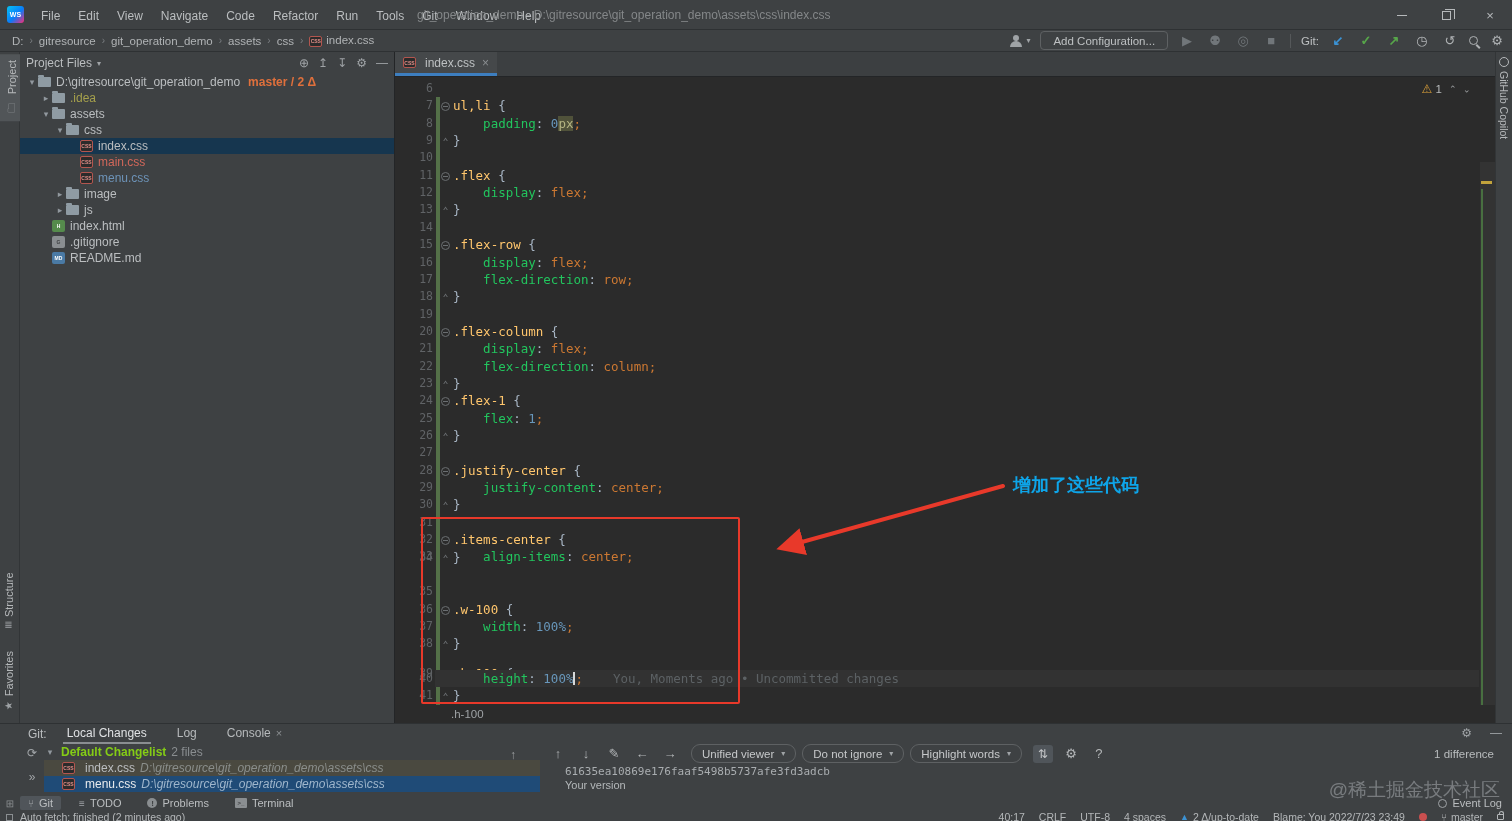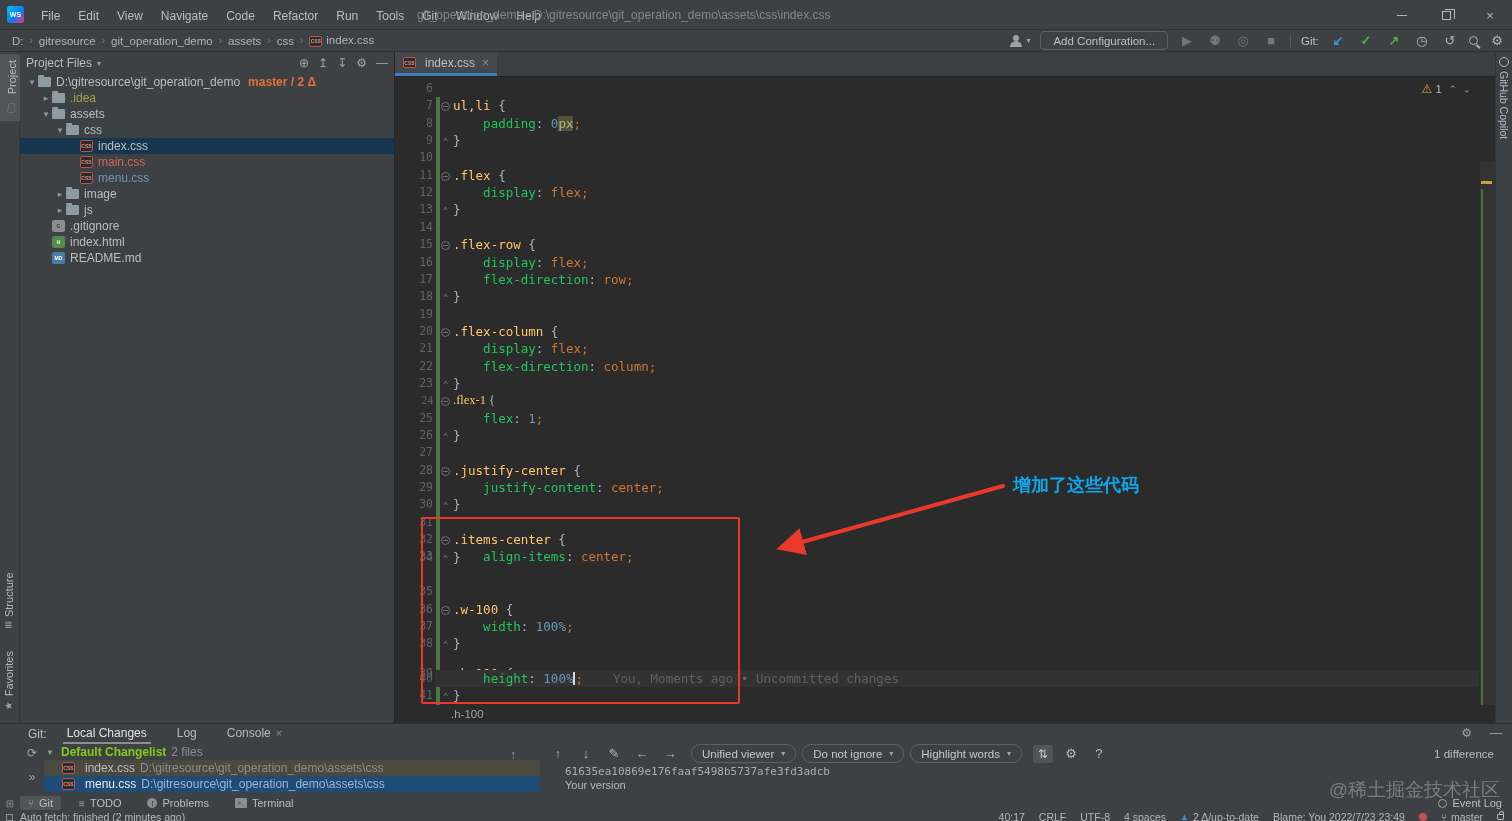--- a/index.html
+++ b/index.html
@@ -125,21 +125,21 @@
   #gp-hdr-icons { position:absolute; right:10px; top:2px; display:flex; gap:18px; color:#9fa3a6; font-size:12px; }
   #gp-rail { position:absolute; left:20px; top:22px; width:24px; display:flex; flex-direction:column; gap:10px;
     align-items:center; color:#9fa3a6; font-size:12px; }
   #changes { position:absolute; left:44px; top:20px; width:496px; }
   #cl-head { height:16px; display:flex; align-items:center; font-size:12px; gap:5px; }
   #cl-name { font-weight:bold; color:#84cc16; }
   #cl-count { color:#8a8e91; }
   .cl-row { height:16px; display:flex; align-items:center; font-size:12px; padding-left:18px; gap:5px; white-space:nowrap; }
   .cl-row.inactive { background:#4a4940; }
   .cl-row.selected { background:#1f4b77; }
-  .cl-row .cl-path { color:#8a8e8b; }
+  .cl-row .cl-path { color:#8a8e8b;font-style:italic; }
   .cl-row.selected .cl-name { color:#e8eaec; }
   .cl-row.selected .cl-path { color:#9fb6cc; }
   #cl-scrolltop { position:absolute; left:510px; top:24px; color:#9da0a2; font-size:12px; }
   #diffbar { position:absolute; left:548px; top:20px; display:flex; align-items:center; gap:8px; }
   .dicon { color:#b3b6b8; font-size:13px; width:20px; text-align:center; }
   .pill { border:1px solid #5e6163; border-radius:9px; height:19px; padding:0 10px; display:flex; align-items:center;
     gap:7px; font-size:11.5px; color:#c6c8ca; margin:0 3px; }
   .pill .dd-arrow { font-size:8px; }
   .sq-on { background:#50555a; border-radius:3px; width:20px; height:18px; display:flex; align-items:center;
     justify-content:center; color:#c6c8ca; font-size:12px; }
@@ -307,27 +307,27 @@
           <span class="ic-folder"></span>
           <span class="tlabel">image</span>
         </div>
         <div class="trow" style="padding-left: 34px;">
           <span class="tchev">▸</span>
           <span class="ic-folder"></span>
           <span class="tlabel">js</span>
         </div>
         <div class="trow" style="padding-left: 20px;">
           <span class="tchev"></span>
+          <span class="fchip html">H</span>
+          <span class="tlabel">index.html</span>
+        </div>
+        <div class="trow" style="padding-left: 20px;">
+          <span class="tchev"></span>
           <span class="fchip git">G</span>
           <span class="tlabel">.gitignore</span>
-        </div>
-        <div class="trow" style="padding-left: 20px;">
-          <span class="tchev"></span>
-          <span class="fchip html">H</span>
-          <span class="tlabel">index.html</span>
         </div>
         <div class="trow" style="padding-left: 20px;">
           <span class="tchev"></span>
           <span class="fchip md">MD</span>
           <span class="tlabel">README.md</span>
         </div>
       </div>
   </div>
 
   <div id="editorcol">
@@ -414,21 +414,21 @@
           </div>
           <div class="crow" style="top: 280.6px;">
             <span class="ln">22</span>
             <span class="txt"><span class="tk-pun">    </span><span class="tk-prop">flex-direction</span><span class="tk-pun">: </span><span class="tk-val">column;</span></span>
           </div>
           <div class="crow" style="top: 297.95px;">
             <span class="ln">23</span>
             <span class="fold"><span class="fold-close">⌃</span></span>
             <span class="txt"><span class="tk-pun">}</span></span>
           </div>
-          <div class="crow" style="top: 315.3px; font-family: Liberation Serif, serif;">
+          <div class="crow" style="top: 315.3px;">
             <span class="ln">24</span>
             <span class="fold"><span class="fold-open"></span></span>
             <span class="txt"><span class="tk-sel">.flex-1</span><span class="tk-pun"> {</span></span>
           </div>
           <div class="crow" style="top: 332.65px;">
             <span class="ln">25</span>
             <span class="txt"><span class="tk-pun">    </span><span class="tk-prop">flex</span><span class="tk-pun">: </span><span class="tk-num">1</span><span class="tk-val">;</span></span>
           </div>
           <div class="crow" style="top: 350px;">
             <span class="ln">26</span>

